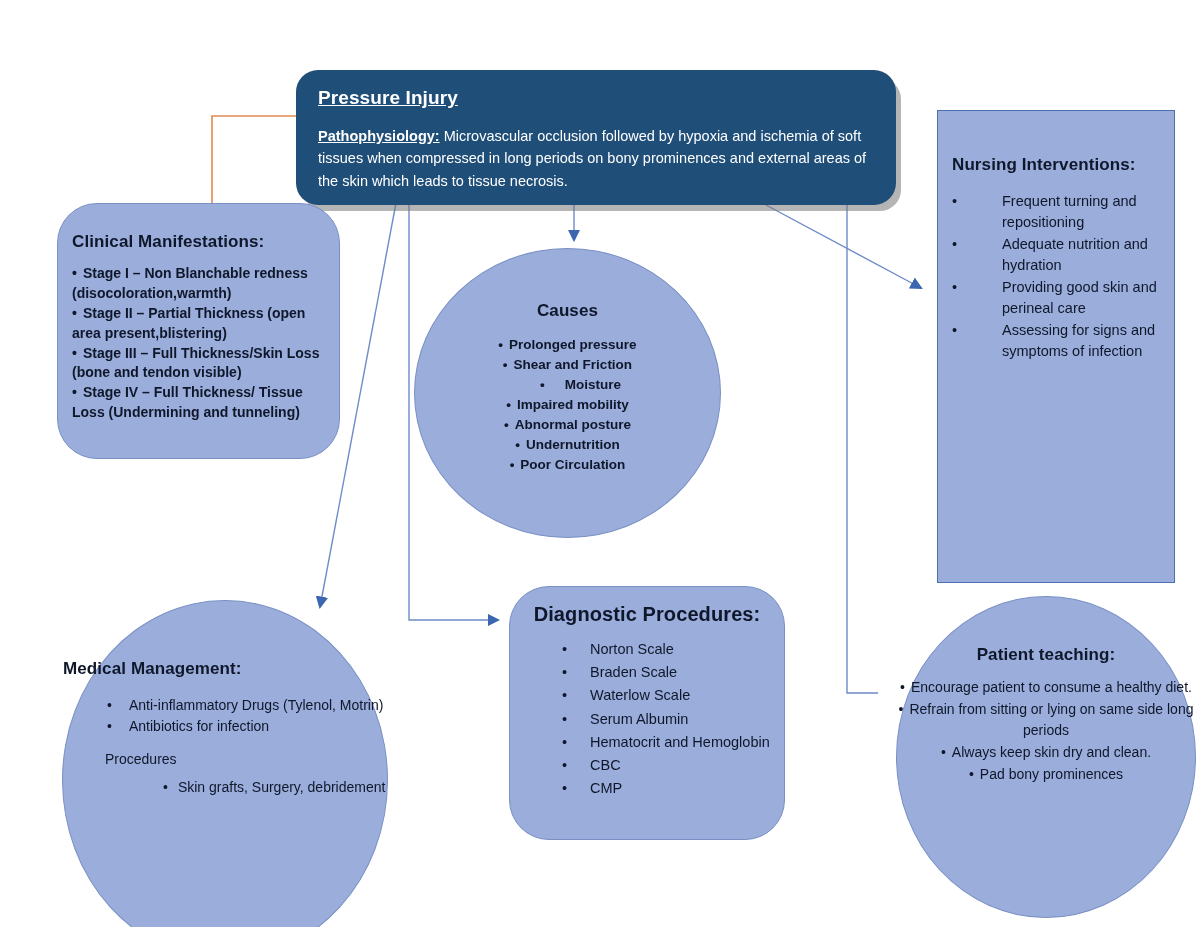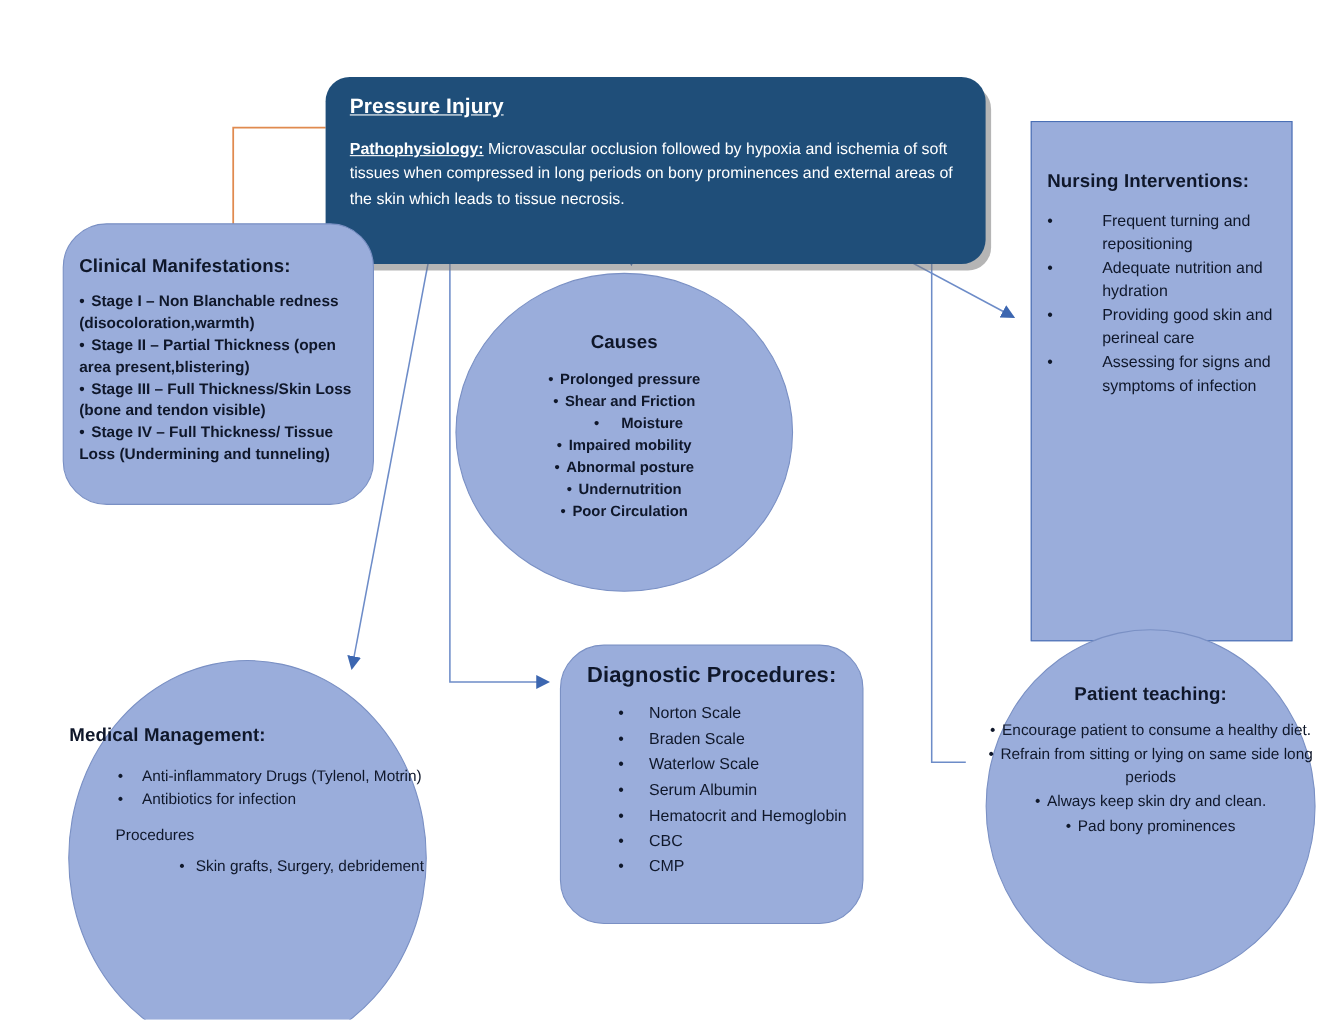--- a/index.html
+++ b/index.html
@@ -75,21 +75,21 @@
     background: #9AADDB;
     border: 1px solid #7A90C4;
     border-radius: 50%;
   }
 
   
   #central {
     left: 296px;
     top: 70px;
     width: 600px;
-    height: 170px;
+    height: 135px;
     background: #1F4E79;
     border-radius: 22px;
     box-shadow: 6px 7px 0 -1px rgba(120,120,120,0.55);
     color: #ffffff;
     padding: 18px 22px 0 22px;
   }
   #central .title {
     font-size: 19px;
     text-decoration: underline;
     margin: 0 0 16px 0;
@@ -165,21 +165,21 @@
     height: 254px;
     padding: 16px 10px 0 10px;
   }
   #diagnostic .title { font-size: 20px; text-align: center; margin-bottom: 12px; }
   #diagnostic ul { font-size: 14.5px; line-height: 1.60; padding-left: 70px; }
   #diagnostic li .bullet { position: absolute; left: -28px; top: 0; }
 
   
   #patient {
     left: 896px;
-    top: 572px;
+    top: 596px;
     width: 300px;
     height: 322px;
     padding-top: 48px;
     text-align: center;
   }
   #patient .title { font-size: 17px; margin-bottom: 12px; }
   #patient ul { font-size: 14px; line-height: 1.55; }
 </style>
 </head>
 <body>

